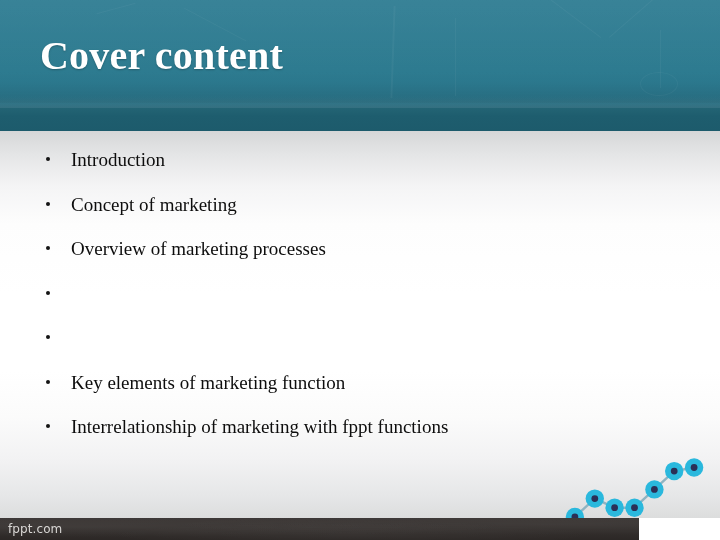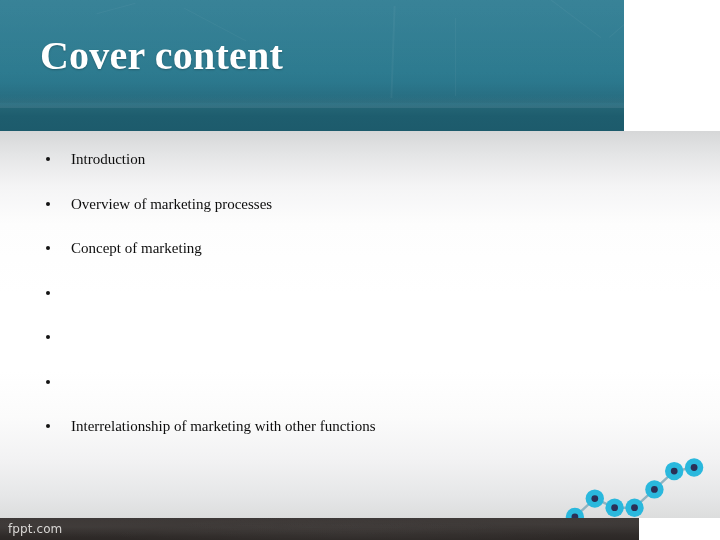--- a/index.html
+++ b/index.html
@@ -40,21 +40,21 @@
         #f2f2f3 85%,
         #e6e7e8 94%,
         #dcdddd 100%);
   }
 
   
   .header {
     position: absolute;
     left: 0;
     top: 0;
-    width: 624px;
+    width: 720px;
     height: 131px;
     background:
       linear-gradient(to bottom,
         rgba(255,255,255,0.05) 0%,
         rgba(255,255,255,0.02) 40%,
         rgba(0,0,0,0.00) 62%,
         rgba(0,0,0,0.06) 74%,
         rgba(0,0,0,0.14) 80%,
         rgba(0,0,0,0.22) 83%,
         rgba(0,0,0,0.26) 100%),
@@ -116,21 +116,21 @@
     width: 640px;
     margin: 0;
     padding: 0;
     list-style: none;
   }
   .bullet-item {
     position: relative;
     height: 44.5px;
     padding-left: 31px;
     font-family: "Liberation Serif", "DejaVu Serif", serif;
-    font-size: 15px;
+    font-size: 19px;
     line-height: 27px;
     color: #0d0d0d;
     white-space: nowrap;
   }
   .bullet-dot {
     position: absolute;
     left: 6px;
     top: 11px;
     width: 4px;
     height: 4px;
@@ -201,38 +201,39 @@
     <div class="slide-title">Cover content</div>
   </div>
 
   <ul class="bullet-list">
     <li class="bullet-item">
       <span class="bullet-dot"></span>
       <span>Introduction</span>
     </li>
     <li class="bullet-item">
       <span class="bullet-dot"></span>
+      <span>Concept of marketing</span>
+    </li>
+    <li class="bullet-item">
+      <span class="bullet-dot"></span>
       <span>Overview of marketing processes</span>
     </li>
     <li class="bullet-item">
       <span class="bullet-dot"></span>
-      <span>Concept of marketing</span>
-    </li>
-    <li class="bullet-item">
-      <span class="bullet-dot"></span>
-    </li>
-    <li class="bullet-item">
-      <span class="bullet-dot"></span>
-    </li>
-    <li class="bullet-item">
-      <span class="bullet-dot"></span>
-    </li>
-    <li class="bullet-item">
-      <span class="bullet-dot"></span>
-      <span>Interrelationship of marketing with other functions</span>
+    </li>
+    <li class="bullet-item">
+      <span class="bullet-dot"></span>
+    </li>
+    <li class="bullet-item">
+      <span class="bullet-dot"></span>
+      <span>Key elements of marketing function</span>
+    </li>
+    <li class="bullet-item">
+      <span class="bullet-dot"></span>
+      <span>Interrelationship of marketing with fppt functions</span>
     </li>
   </ul>
 
   <div class="chart-graphic">
     <svg width="172" height="92" viewBox="0 0 172 92" xmlns="http://www.w3.org/2000/svg">
       <g>
         <polyline id="chart-line" fill="none" stroke="#8fb4c2" stroke-width="2.4" stroke-linecap="round" stroke-linejoin="round" points="26.9,68.9 46.8,50.6 66.6,59.7 86.5,59.7 106.4,41.4 126.2,23.1 146.1,19.5"></polyline>
       </g>
       <g id="chart-markers">
           <circle cx="26.9" cy="68.9" r="9.2" fill="#2ab8dd"></circle>

